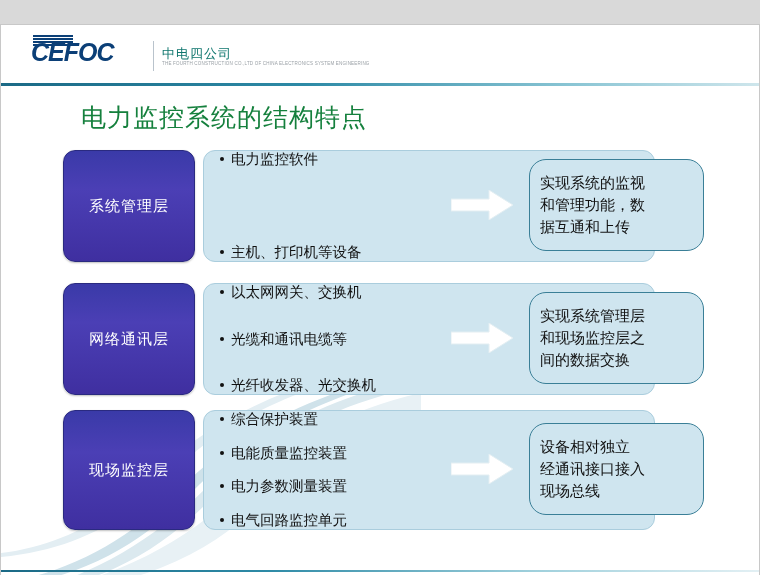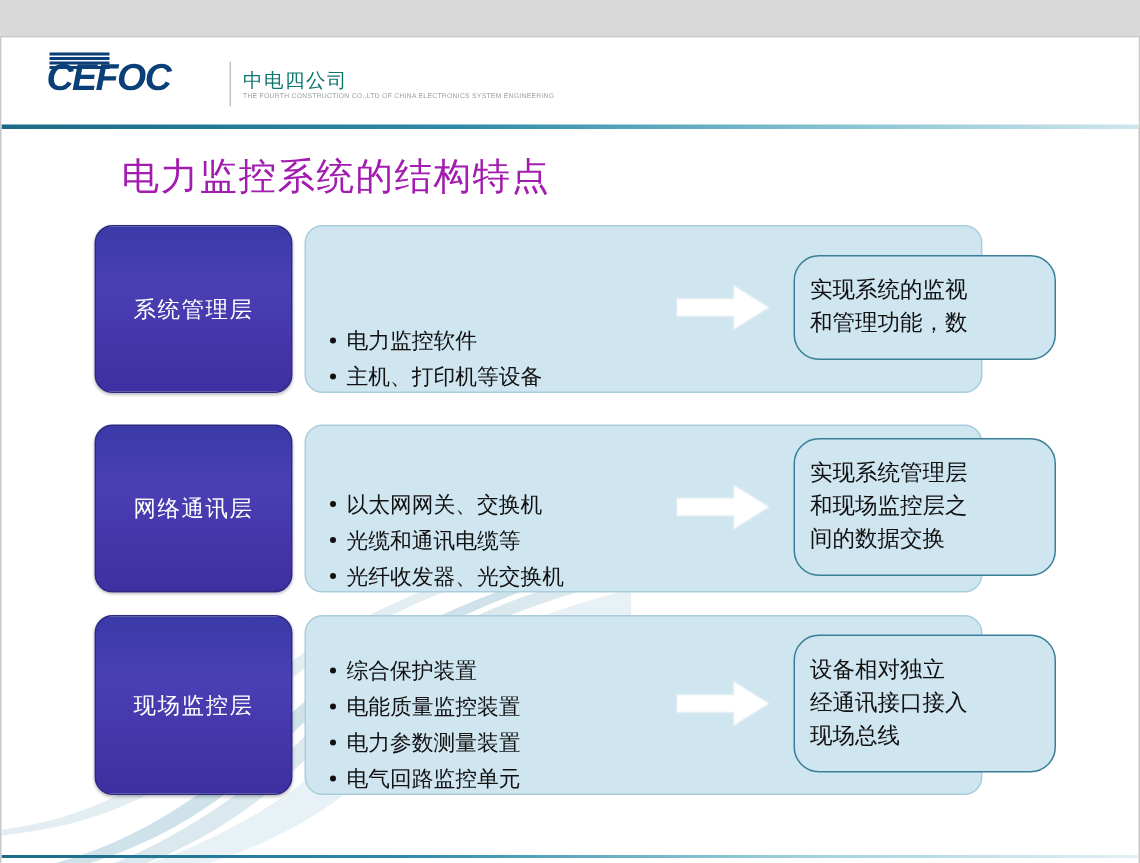--- a/index.html
+++ b/index.html
@@ -98,21 +98,21 @@
     left: 0; bottom: 26px;
     width: 760px; height: 2px;
     background: linear-gradient(to right, #1b6a86 0%, #2d8aa6 35%, #9fd0dc 70%, #e3f0f4 100%);
   }
   
   .slide-title {
     position: absolute;
     left: 80px; top: 76px;
     font-family: "Liberation Serif", serif;
     font-size: 25px;
-    color: #a21caf;
+    color: #15803d;
     letter-spacing: 1px;
   }
   
   .row {
     position: absolute;
     left: 62px;
     width: 590px;
     height: 110px;
   }
   .row-1 { top: 125px; }
@@ -149,21 +149,21 @@
     border: 1px solid #aacddd;
   }
   .row-3 .bullet-box { height: 118px; }
 
   .bullets {
     position: absolute;
     left: 16px; top: 0;
     height: 100%;
     display: flex;
     flex-direction: column;
-    justify-content: flex-end;
+    justify-content: space-between;
     gap: 7px;
   }
   .bullet {
     font-family: "Liberation Serif", serif;
     font-size: 14.5px;
     color: #111111;
     line-height: 17px;
     white-space: nowrap;
   }
   .bullet .dot {
@@ -242,20 +242,21 @@
         <div class="bullet"><span class="dot"></span><span>电力监控软件</span></div>
         <div class="bullet"><span class="dot"></span><span>主机、打印机等设备</span></div>
       </div>
     </div>
     <svg class="arrow" style="left:388px;" viewBox="0 0 62 30">
       <polygon points="0,9 38,9 38,0 62,15 38,30 38,21 0,21" fill="#ffffff" stroke="#e3eef2" stroke-width="1"></polygon>
     </svg>
     <div class="result-box" style="left:466px;">
       <div class="result-line">实现系统的监视</div>
       <div class="result-line">和管理功能，数</div>
+      <div class="result-line">据互通和上传</div>
     </div>
   </div>
 
   <div class="row row-2">
     <div class="label-box">网络通讯层</div>
     <div class="bullet-box">
       <div class="bullets">
         <div class="bullet"><span class="dot"></span><span>以太网网关、交换机</span></div>
         <div class="bullet"><span class="dot"></span><span>光缆和通讯电缆等</span></div>
         <div class="bullet"><span class="dot"></span><span>光纤收发器、光交换机</span></div>

